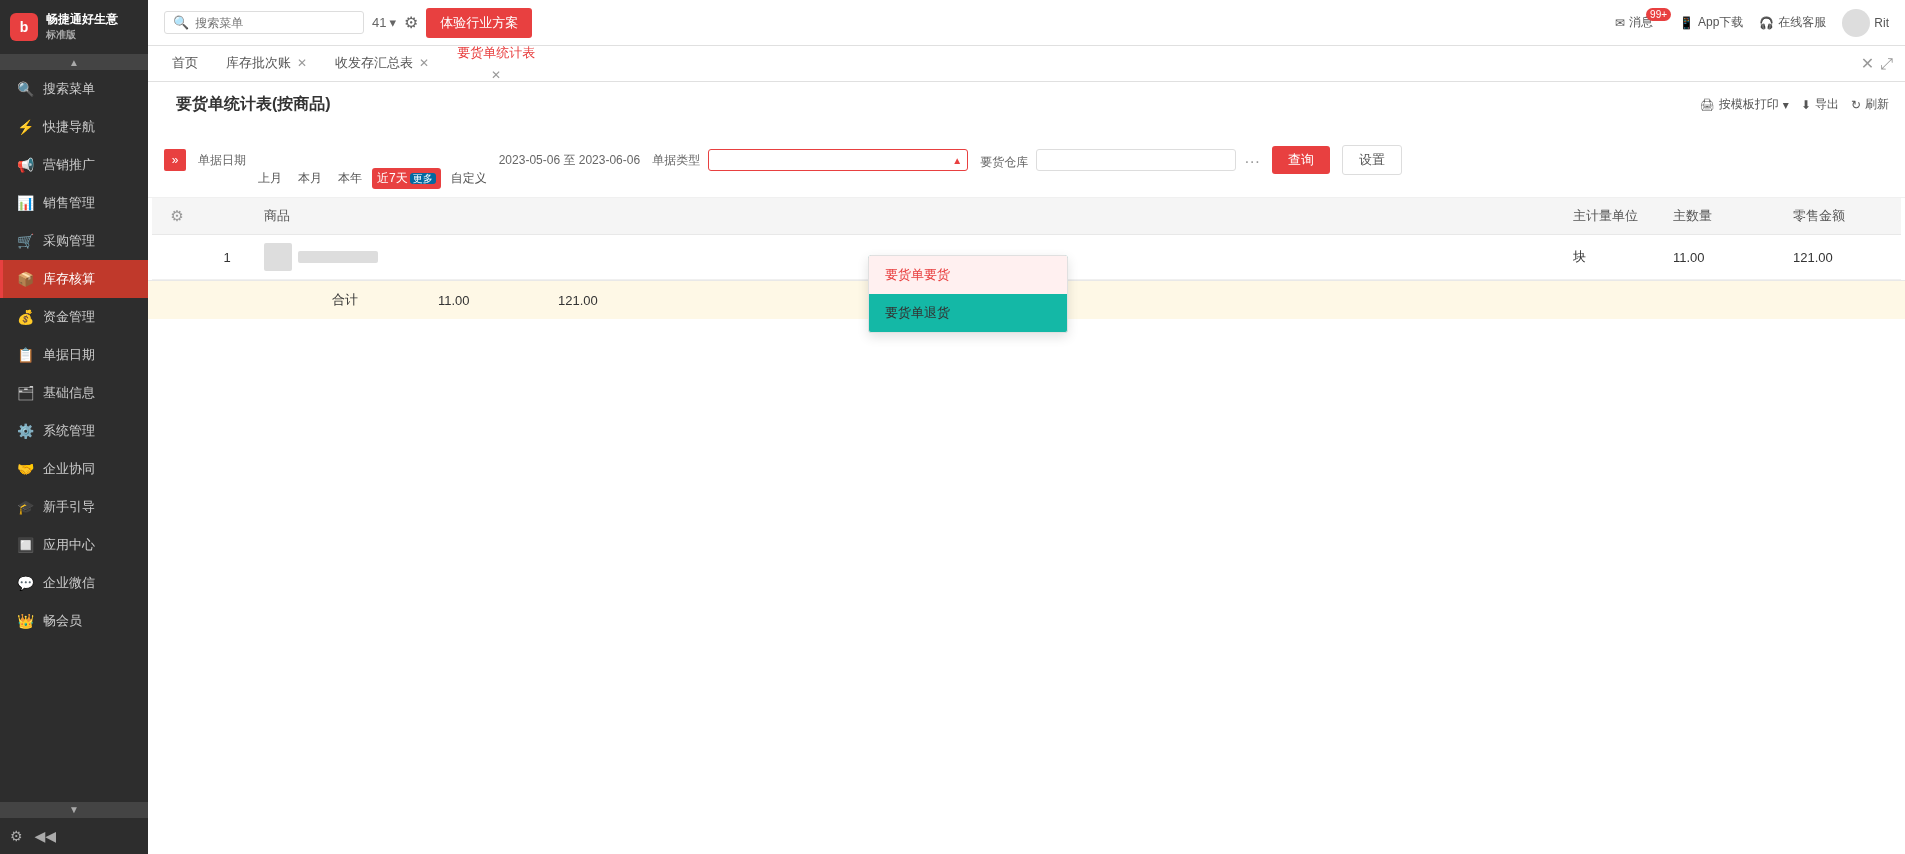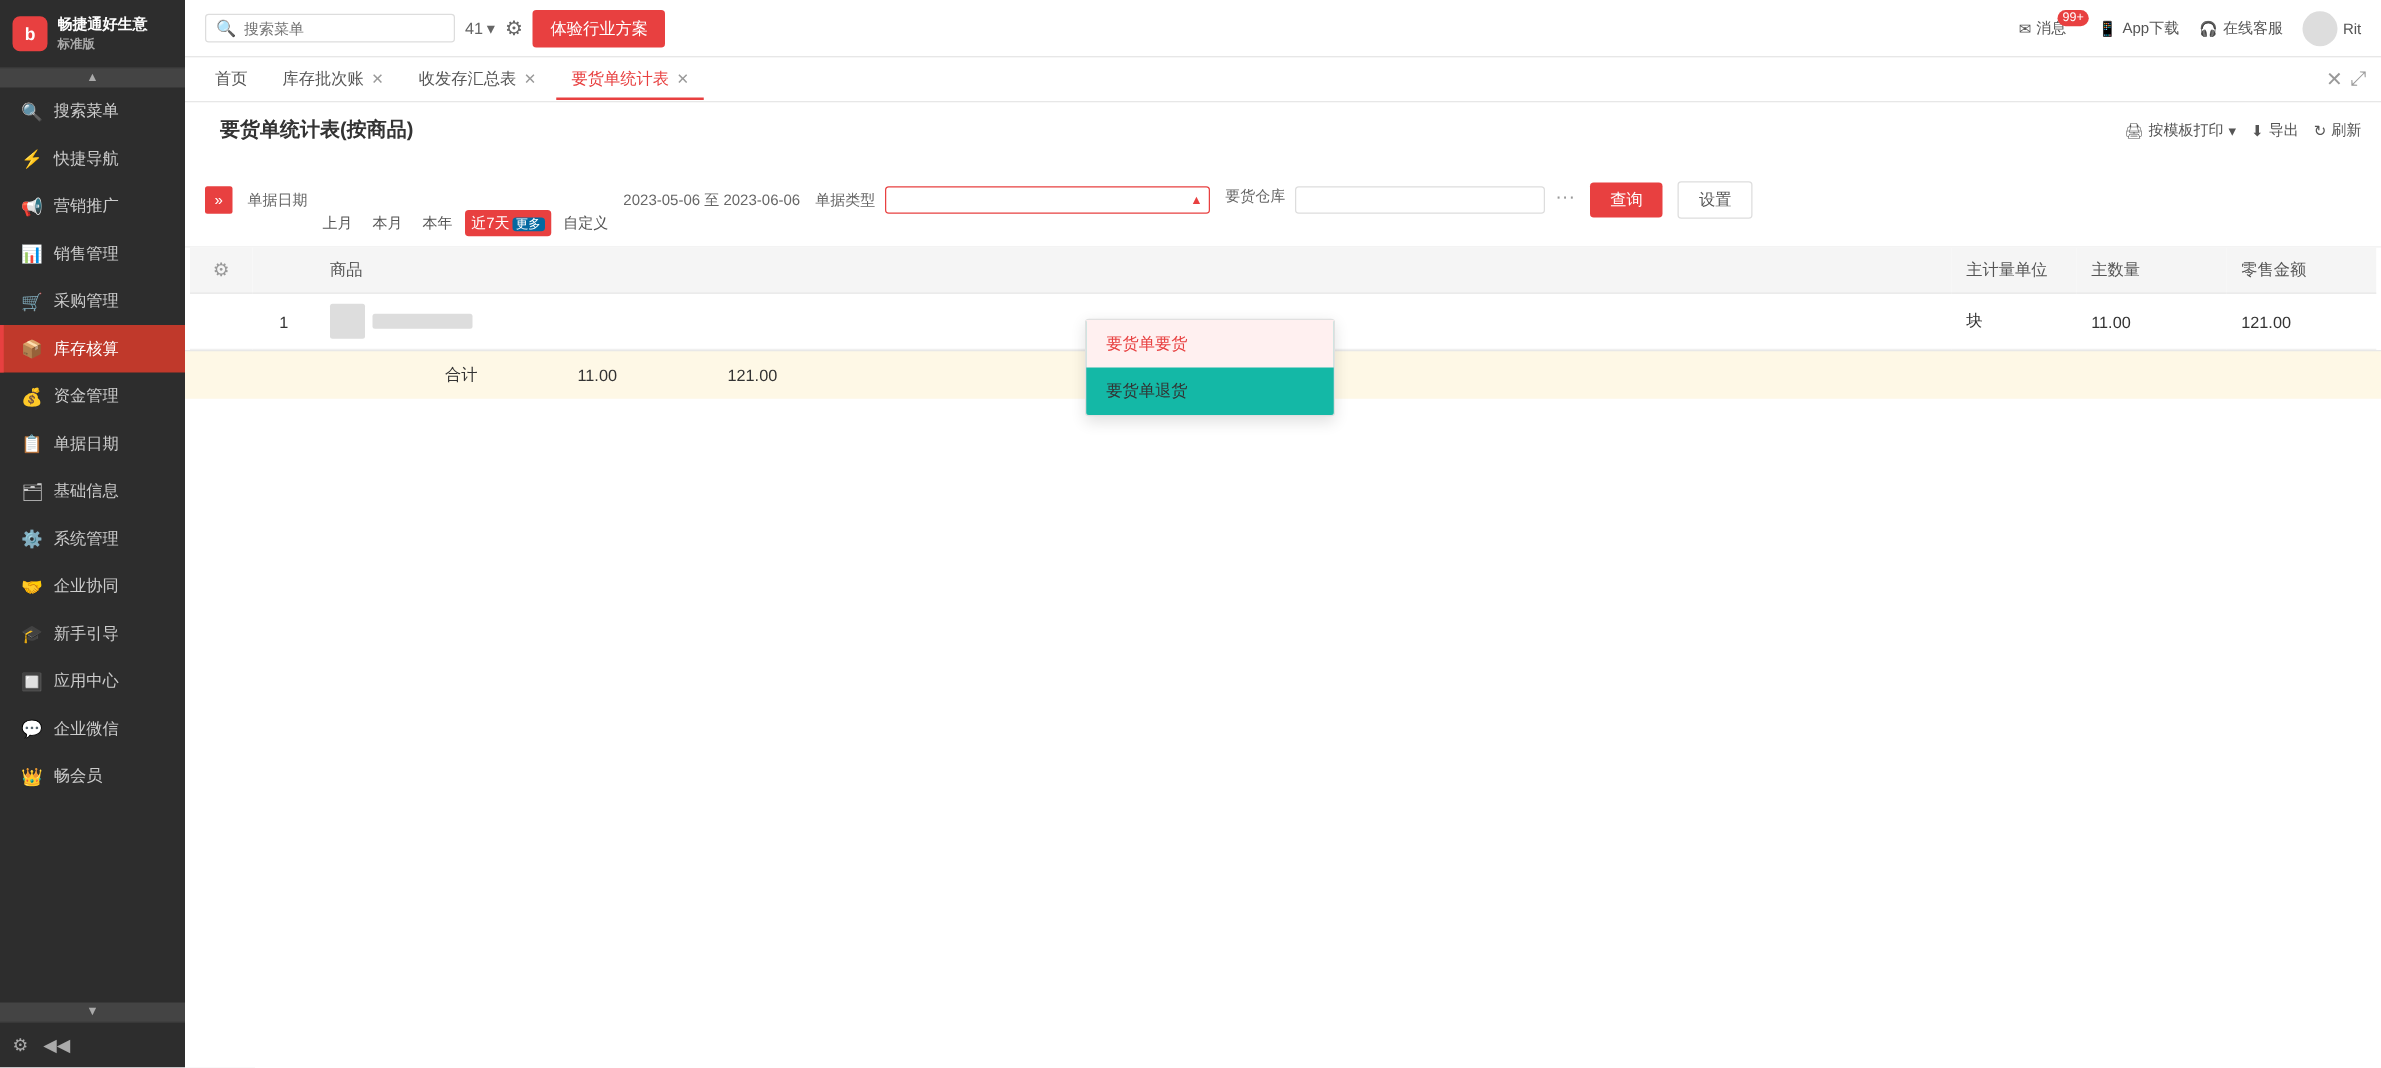--- a/index.html
+++ b/index.html
@@ -161,21 +161,21 @@
       display: flex;
       align-items: center;
       padding: 6px 12px;
       font-size: 13px;
       color: #555;
       cursor: pointer;
       border-bottom: 2px solid transparent;
       gap: 6px;
       white-space: nowrap;
     }
-    .tab.active { color: #e84040; border-bottom: 2px solid #e84040; }
+    .tab.active { color: #e84040; border-bottom: 2px solid #e84040; flex-direction: column; }
     .tab-close { color: #999; font-size: 12px; cursor: pointer; }
     .tabs-controls { margin-left: auto; display: flex; gap: 6px; }
     .tab-control-btn { background: none; border: none; cursor: pointer; color: #999; font-size: 16px; }
 
     
     .page-container {
       flex: 1;
       overflow: auto;
       background: #fff;
       position: relative;
@@ -268,21 +268,21 @@
     }
     .filter-select-up-icon {
       position: absolute;
       right: 6px;
       color: #e84040;
       font-size: 10px;
       pointer-events: none;
     }
     .filter-warehouse-group {
       display: flex;
-      align-items: flex-start;
+      align-items: flex-end;
       gap: 8px;
     }
     .filter-warehouse-label { font-size: 12px; color: #666; }
     .filter-warehouse-input {
       border: 1px solid #ddd;
       border-radius: 3px;
       padding: 3px 8px;
       font-size: 12px;
       width: 200px;
       outline: none;
@@ -363,21 +363,21 @@
     }
     .product-cell { display: flex; align-items: center; gap: 6px; }
     .product-img { width: 28px; height: 28px; background: #ddd; border-radius: 2px; }
 
     
     .table-footer {
       background: #fef8e6;
       border-top: 1px solid #e8e8e8;
       display: flex;
       align-items: center;
-      padding: 10px 28px;
+      padding: 10px 4px;
       font-size: 13px;
       color: #333;
       position: sticky;
       bottom: 0;
     }
     .total-label { margin-left: 180px; margin-right: 80px; }
     .total-qty { width: 120px; }
     .total-amount { width: 100px; }
 
     .col-seq { width: 50px; text-align: center; }

